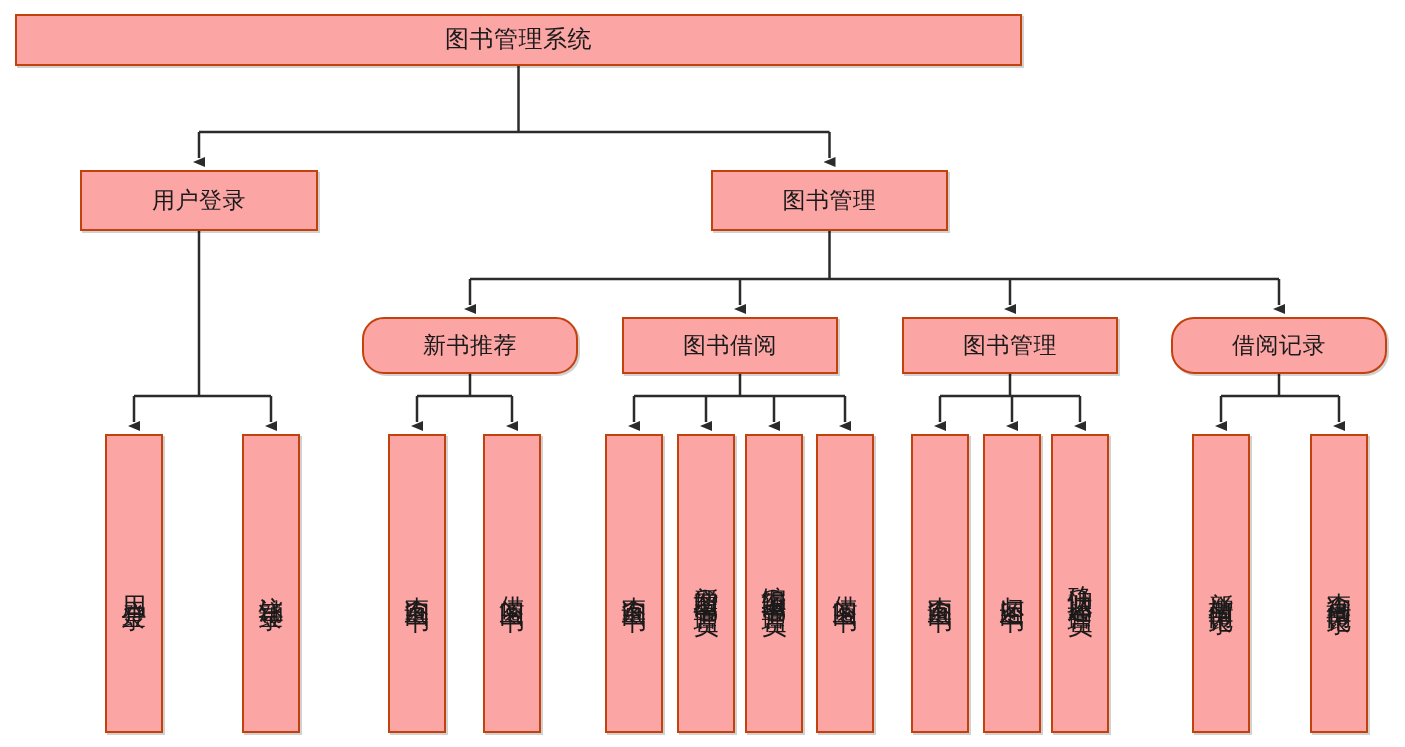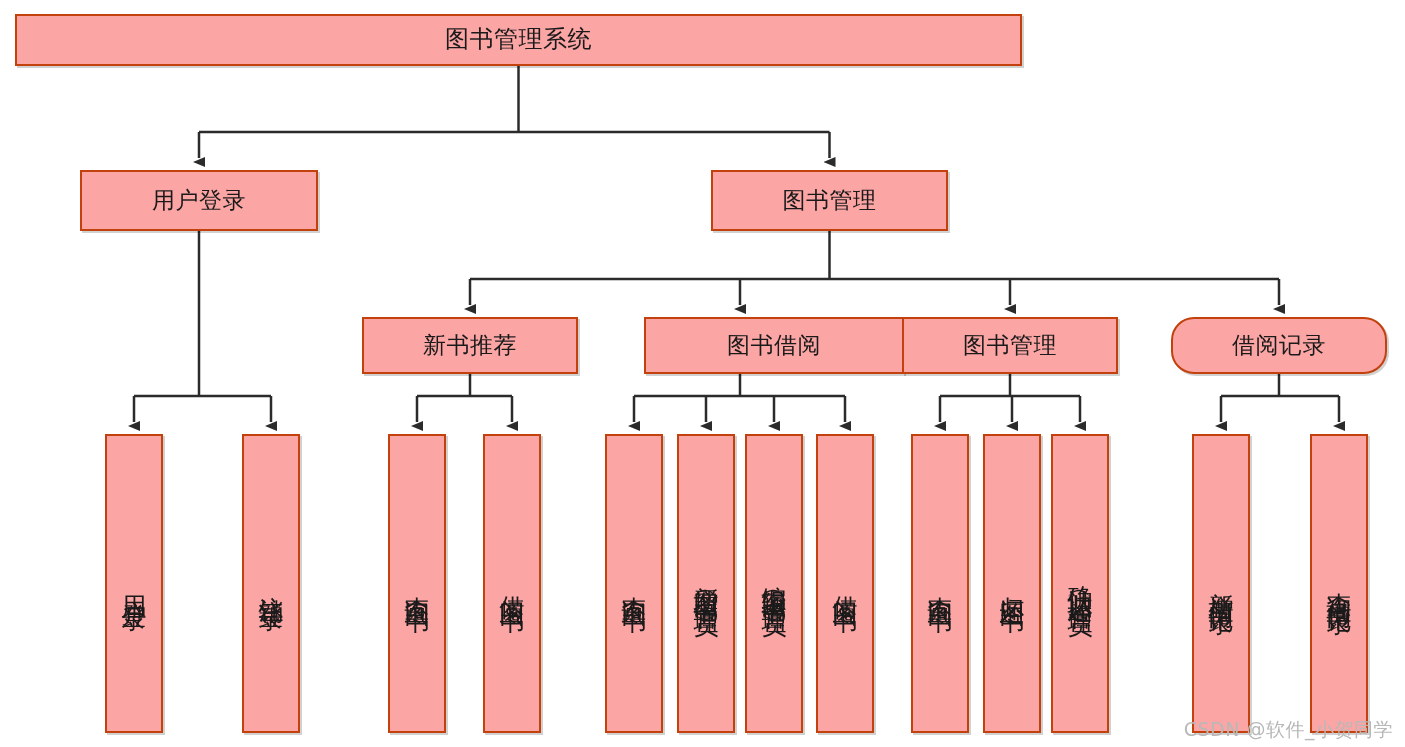--- a/index.html
+++ b/index.html
@@ -118,24 +118,24 @@
   <div id="nodes-layer">
       <div class="node horizontal root" style="left: 15px; top: 14px; width: 1007px; height: 52px;">
         <span class="node-label">图书管理系统</span>
       </div>
       <div class="node horizontal level2" style="left: 80px; top: 170px; width: 238px; height: 61px;">
         <span class="node-label">用户登录</span>
       </div>
       <div class="node horizontal level2" style="left: 711px; top: 170px; width: 237px; height: 61px;">
         <span class="node-label">图书管理</span>
       </div>
-      <div class="node horizontal level3" style="left: 362px; top: 317px; width: 216px; height: 57px;">
+      <div class="node horizontal level3" style="left: 362px; top: 317px; width: 216px; height: 57px; border-radius: 22px;">
         <span class="node-label">新书推荐</span>
       </div>
-      <div class="node horizontal level3" style="left: 644px; top: 317px; width: 260px; height: 57px;">
+      <div class="node horizontal level3" style="left: 622px; top: 317px; width: 216px; height: 57px;">
         <span class="node-label">图书借阅</span>
       </div>
       <div class="node horizontal level3" style="left: 902px; top: 317px; width: 216px; height: 57px;">
         <span class="node-label">图书管理</span>
       </div>
       <div class="node horizontal level3" style="left: 1171px; top: 317px; width: 216px; height: 57px; border-radius: 23px;">
         <span class="node-label">借阅记录</span>
       </div>
       <div class="node vertical leaf" style="left: 105px; top: 434px; width: 58px; height: 299px;">
         <span class="node-label">用户登录</span>
@@ -171,14 +171,13 @@
         <span class="node-label">确认归还（管理员）</span>
       </div>
       <div class="node vertical leaf" style="left: 1192px; top: 434px; width: 58px; height: 299px;">
         <span class="node-label">新增借阅记录</span>
       </div>
       <div class="node vertical leaf" style="left: 1310px; top: 434px; width: 58px; height: 299px;">
         <span class="node-label">查询借阅记录</span>
       </div>
     </div>
 
-  <div id="watermark">CSDN @软件_小贺同学</div>
 </div>
 
 </body></html>

